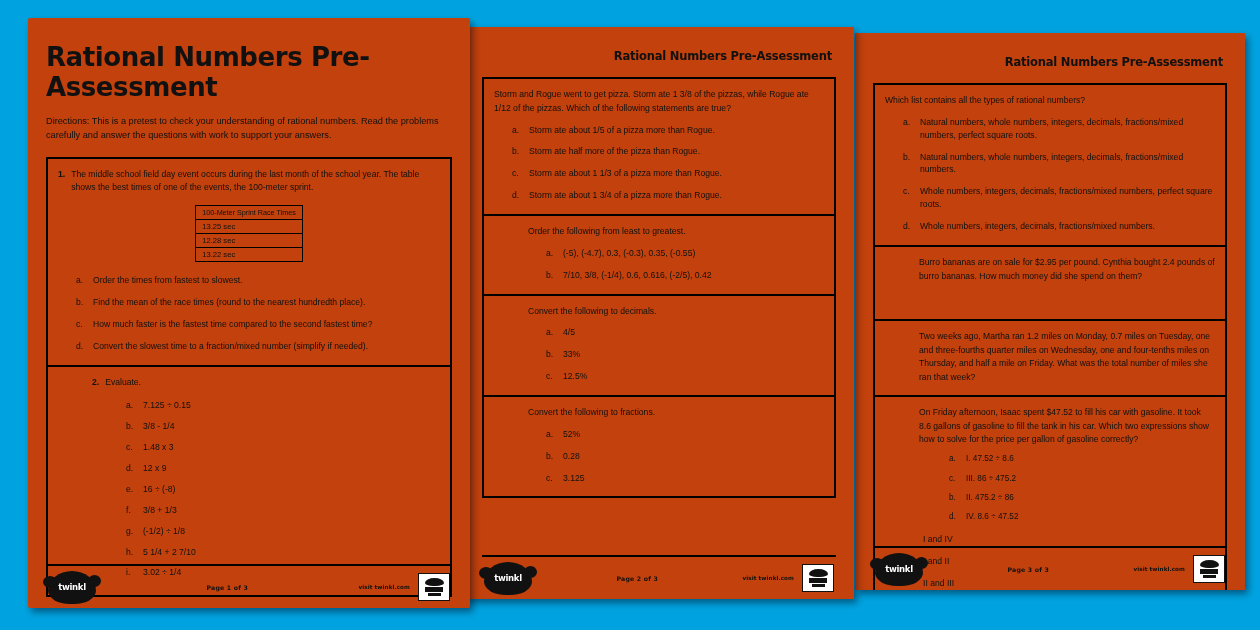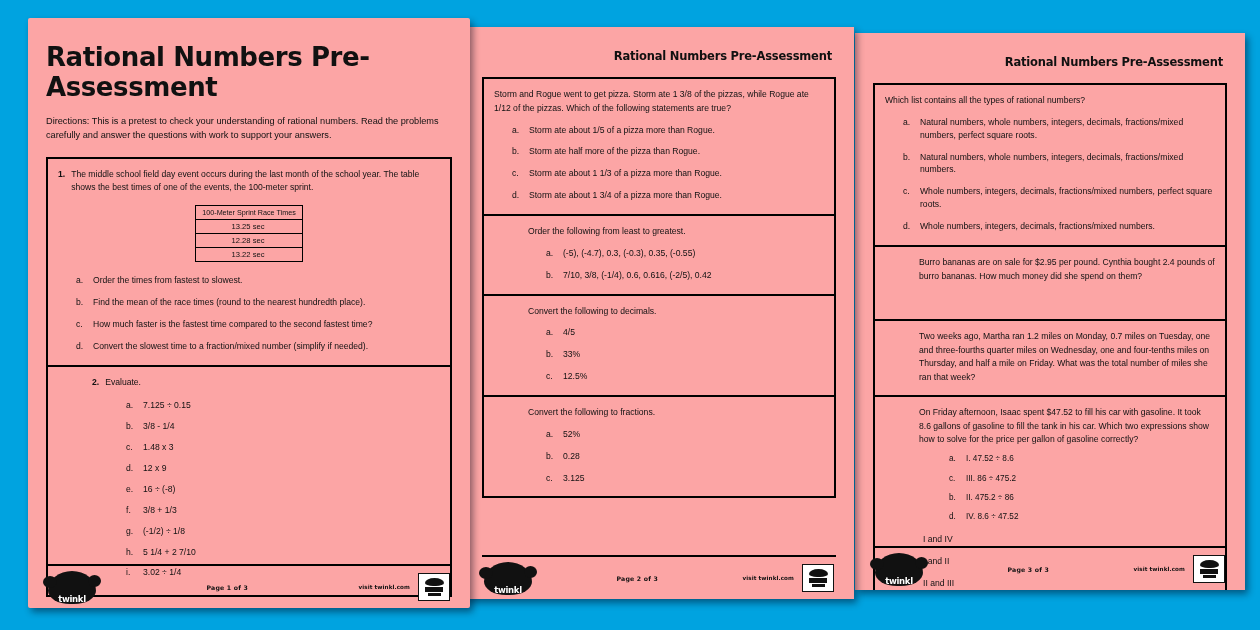--- a/index.html
+++ b/index.html
@@ -8,21 +8,21 @@
     background:#00a3e0;
     font-family:"Liberation Sans", sans-serif;
     overflow:hidden;
     position:relative;
   }
   .stage{position:absolute;inset:0;}
 
   
   .sheet{
     position:absolute;
-    background:#fca5a5;
+    background:#c2410c;
     box-sizing:border-box;
     overflow:hidden;
     box-shadow:3px 4px 7px rgba(0,0,20,.45);
   }
   #sheet3{ left:855px; top:33px;  width:390px; height:557px; }
   #sheet2{ left:464px; top:27px;  width:390px; height:572px; }
   #sheet1{ left:28px;  top:18px;  width:442px; height:590px; border-radius:2px;}
 
   
   .title-main{
@@ -78,21 +78,21 @@
   
   .tbl-wrap{display:flex;justify-content:center;margin:10px 0 12px 0;}
   table.race{
     border-collapse:collapse;
     border:1.6px solid #000;
   }
   table.race td{
     border-top:1.2px solid #000;
     font-size:7.6px;
     padding:2px 8px 2px 6px;
-    text-align:center;
+    text-align:left;
     color:#111;
   }
   table.race td.hdr{
     border-top:none;
     text-align:left;
     font-size:7.2px;
     padding:2px 6px;
     margin-top:16px;
   }
 
@@ -101,21 +101,21 @@
     position:absolute;left:0;right:0;bottom:0;
     height:42px;
     border-top:2.4px solid #000;
     margin:0 18px;
     display:flex;align-items:center;
   }
   .logo{
     width:48px;height:33px;background:#111;
     border-radius:50% 50% 46% 46%/60% 60% 40% 40%;
     position:relative;flex:0 0 auto;margin-left:2px;
-    display:flex;align-items:flex-end;justify-content:center;
+    display:flex;align-items:center;justify-content:center;
   }
   .logo::before{
     content:"";position:absolute;left:-5px;top:5px;
     width:14px;height:12px;background:#111;border-radius:50%;
   }
   .logo::after{
     content:"";position:absolute;right:-5px;top:4px;
     width:13px;height:12px;background:#111;border-radius:50%;
   }
   .logo span{

